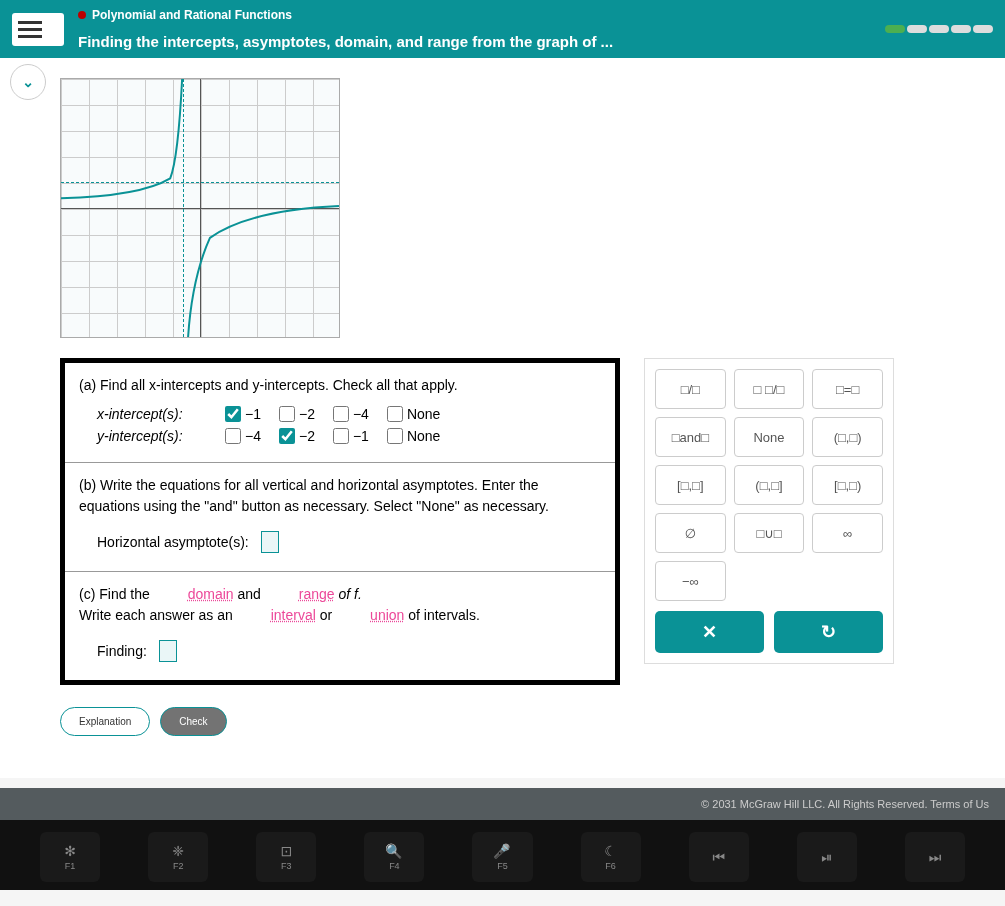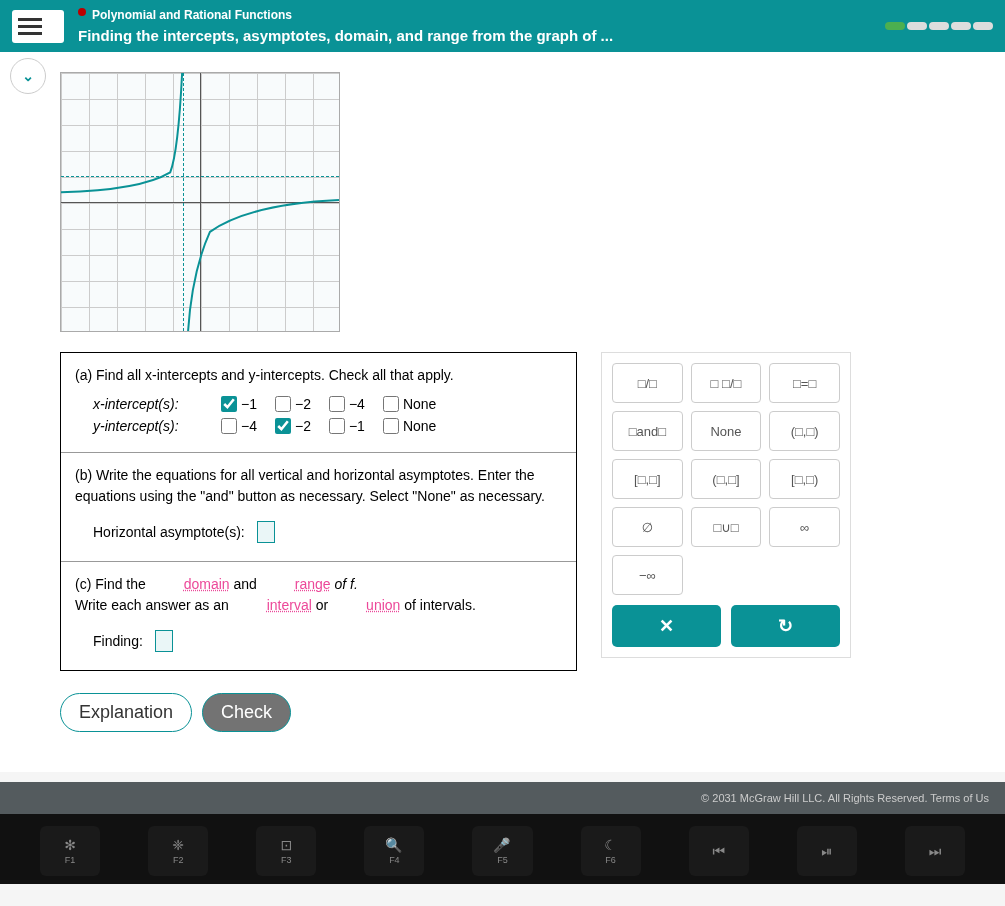--- a/index.html
+++ b/index.html
@@ -2,50 +2,50 @@
 <html><head>
 <meta charset="utf-8">
 <style>
   * { box-sizing: border-box; margin: 0; padding: 0; }
   body { font-family: Arial, sans-serif; background: #f5f5f5; font-size: 14px; }
   .header { background: #0a9296; color: #fff; padding: 8px 12px; display: flex; align-items: center; }
   .hamburger { width: 24px; cursor: pointer; margin-right: 16px; }
   .hamburger div { height: 3px; background: #333; margin: 4px 0; }
   .hamburger-wrap { background: #fff; padding: 4px 6px; border-radius: 3px; margin-right: 14px;}
   .header-text { flex: 1; }
-  .breadcrumb { font-size: 12px; font-weight: bold; color: #fff; margin-bottom: 5px; display:flex; align-items:flex-start; gap:6px;}
+  .breadcrumb { font-size: 12px; font-weight: bold; color: #fff; margin-bottom: 11px; display:flex; align-items:center; gap:6px;}
   .breadcrumb .dot{width:8px;height:8px;border-radius:50%;background:#b00;}
   .title { font-size: 15px; font-weight: bold; }
   .progress { display:flex; gap:2px; align-items:center; margin-left:12px;}
   .progress span{width:20px;height:8px;border-radius:4px;background:#ddd;}
   .progress span.active{background:#4caf50;}
   .content { background: #fff; padding: 20px 30px 20px 60px; position:relative; min-height:720px;}
   .chevron{position:absolute;left:10px;top:6px;width:36px;height:36px;border:1px solid #ccc;border-radius:50%;display:flex;align-items:center;justify-content:center;color:#0a9296;font-weight:bold;cursor:pointer;}
   .graph { width: 280px; height: 260px; border:1px solid #aaa; margin-bottom: 20px; position:relative; background:
     linear-gradient(#ccc 1px, transparent 1px) 0 0/28px 26px,
     linear-gradient(90deg, #ccc 1px, transparent 1px) 0 0/28px 26px,
     #f8fbfc;}
   .graph .axis-x{position:absolute;left:0;right:0;top:50%;height:1px;background:#555;}
   .graph .axis-y{position:absolute;top:0;bottom:0;left:50%;width:1px;background:#555;}
   .graph .dash-h{position:absolute;left:0;right:0;top:40%;border-top:1px dashed #0a9296;}
   .graph .dash-v{position:absolute;top:0;bottom:0;left:44%;border-left:1px dashed #0a9296;}
   .graph svg{position:absolute;inset:0;}
   .main-row { display: flex; gap: 24px; align-items: flex-start; }
-  .questions { border: 1px solid #000000; width: 517px; }
+  .questions { border: 5px solid #000000; width: 560px; }
   .qsection { border-bottom: 1px solid #999; padding: 12px 14px; }
   .qsection:last-child { border-bottom: none; }
   .qlabel { margin-bottom: 10px; line-height:1.5; }
   .intercept-row { display: flex; align-items: center; gap: 18px; margin: 6px 0 6px 18px;}
   .intercept-row .lbl { font-style: italic; width: 110px; }
   .chk { display:flex; align-items:center; gap:4px; }
   .chk input { width:16px; height:16px; accent-color:#0a9296; }
   .asym-row { margin: 14px 0 6px 18px; display:flex; align-items:center; gap:12px;}
   .input-slot { display:inline-block; width:18px; height:22px; border:1px solid #0a9296; background:#eaf6f7; vertical-align:middle;}
   .buttons { margin-top: 22px; display:flex; gap:10px;}
-  .btn { padding: 8px 18px; border-radius: 20px; font-size:18px; cursor:pointer; border:1px solid #0a9296; }
+  .btn { padding: 8px 18px; border-radius: 20px; font-size:10px; cursor:pointer; border:1px solid #0a9296; }
   .btn.outline { background:#fff; color:#333; }
   .btn.fill { background:#737373; color:#fff; }
   .keypad { width: 250px; background:#fff; border:1px solid #ddd; padding:10px; }
   .keypad-grid{ display:grid; grid-template-columns: repeat(3, 1fr); gap:8px; margin-bottom:10px;}
   .key { border:1px solid #ccc; border-radius:4px; height:40px; display:flex; align-items:center; justify-content:center; font-size:13px; color:#555; cursor:pointer; background:#fff;}
   .key.empty{border:none;cursor:default;}
   .action-row{display:flex;gap:10px;}
   .action-btn{flex:1;height:42px;display:flex;align-items:center;justify-content:center;border-radius:5px;background:#0a9296;color:#fff;font-size:18px;font-weight:bold;cursor:pointer;}
   .footer{background:#545b5e;color:#ccc;font-size:11px;text-align:right;padding:10px 16px;margin-top:10px;}
   .linklike{color:#ec4899;text-decoration:underline dotted;margin-left:34px;}

